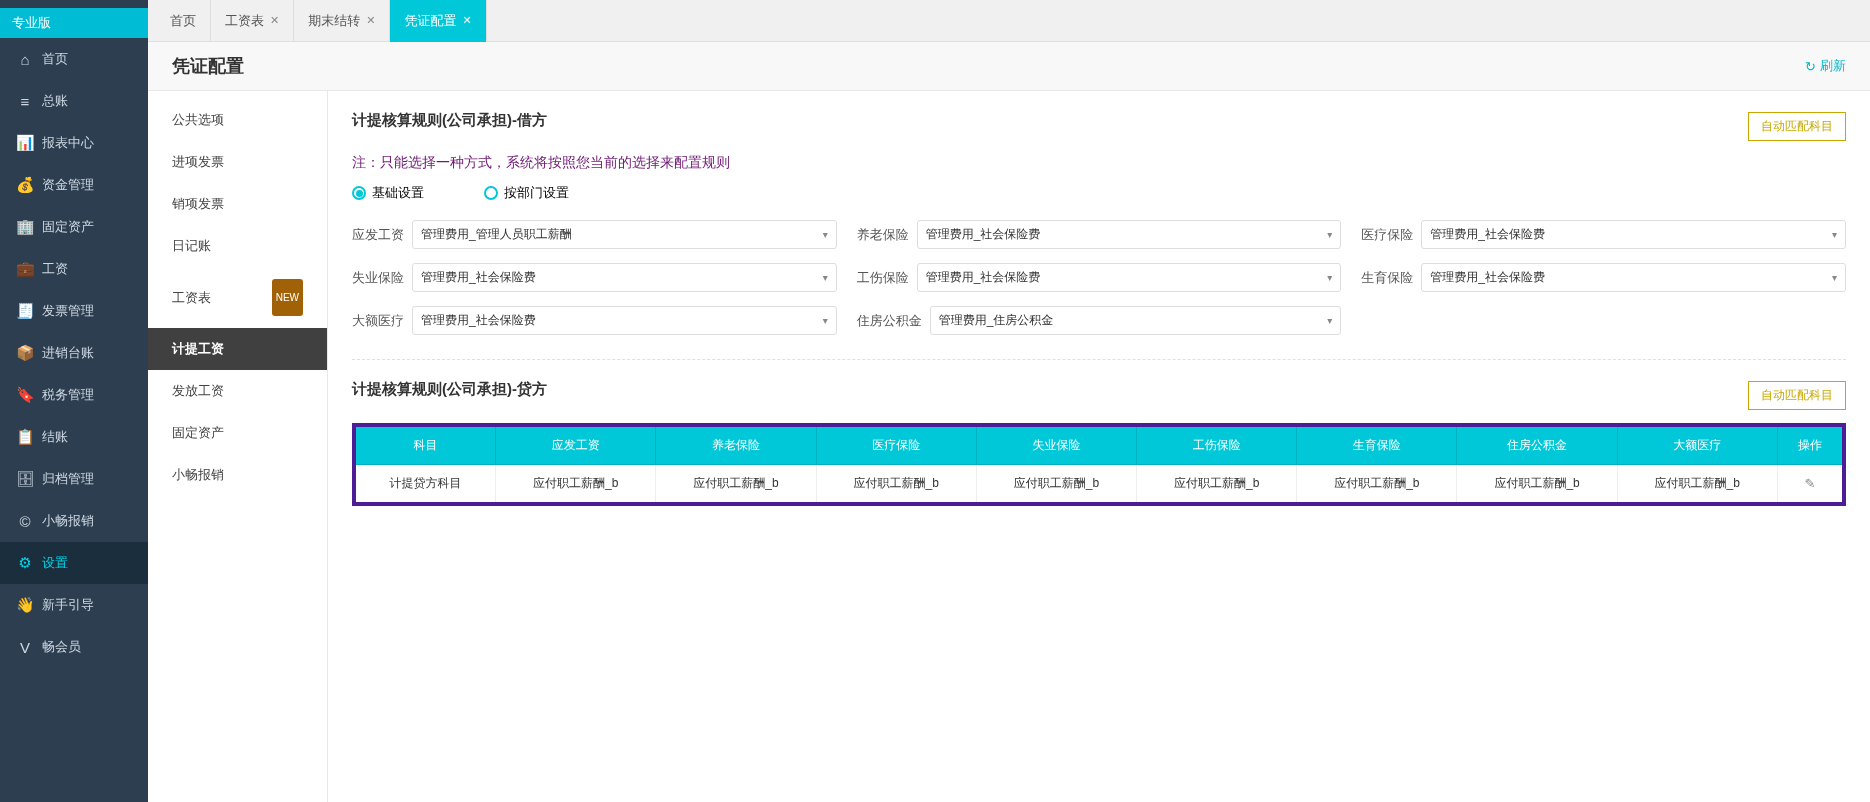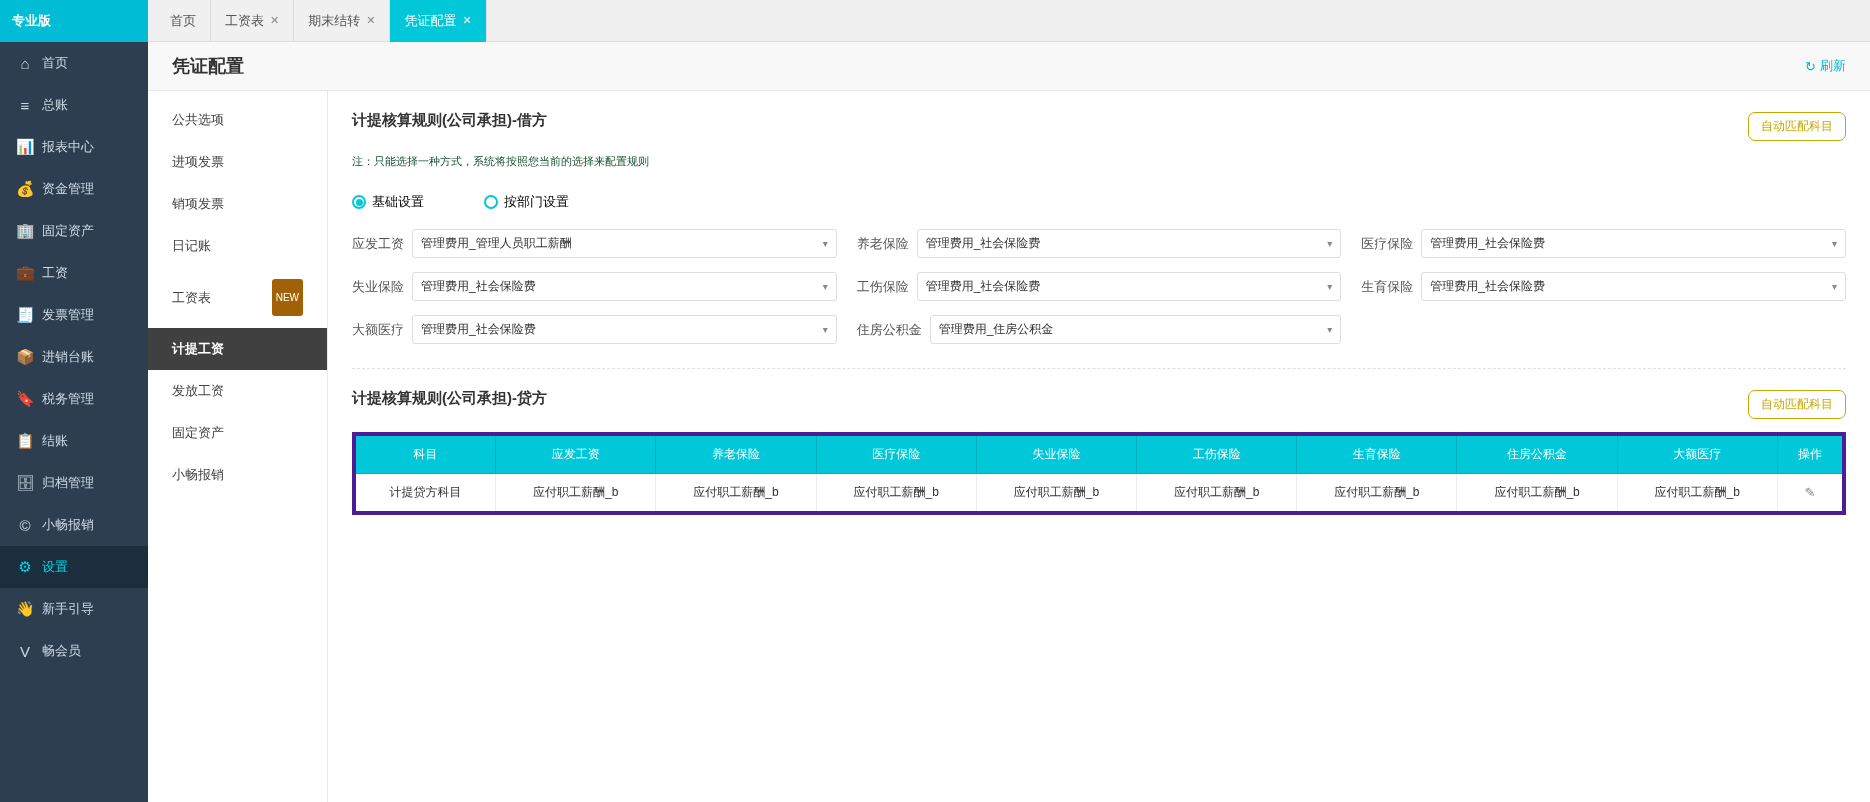--- a/index.html
+++ b/index.html
@@ -11,22 +11,23 @@
       background: #2d3e50;
       display: flex;
       flex-direction: column;
       flex-shrink: 0;
       height: 100%;
     }
     .sidebar-header {
       background: #00bcd4;
       color: white;
       font-size: 13px;
-      padding: 12px 12px;
-      font-weight: bold;
+      padding: 6px 12px;
+      font-weight: normal;
+      margin-top: 8px;
     }
     .sidebar-item {
       display: flex;
       align-items: center;
       padding: 12px 16px;
       color: #cdd8e3;
       cursor: pointer;
       font-size: 13px;
       gap: 8px;
     }
@@ -148,23 +149,23 @@
     .section {
       margin-bottom: 24px;
     }
     .section-title {
       font-size: 15px;
       font-weight: bold;
       color: #333;
       margin-bottom: 12px;
     }
     .section-note {
-      color: #14532d;
-      font-size: 11px;
-      margin-bottom: 24px;
+      color: #701a75;
+      font-size: 14px;
+      margin-bottom: 12px;
     }
 
     
     .radio-group {
       display: flex;
       align-items: center;
       gap: 60px;
       margin-bottom: 18px;
     }
     .radio-item {
@@ -230,21 +231,21 @@
       font-size: 12px;
     }
     .form-select-arrow { color: #888; font-size: 10px; flex-shrink: 0; }
 
     
     .auto-match-btn {
       border: 1px solid #c8a800;
       color: #c8a800;
       background: white;
       padding: 5px 12px;
-      border-radius: 7px;
+      border-radius: 0;
       font-size: 12px;
       cursor: pointer;
     }
 
     .section-header {
       display: flex;
       align-items: center;
       justify-content: space-between;
       margin-bottom: 12px;
     }

